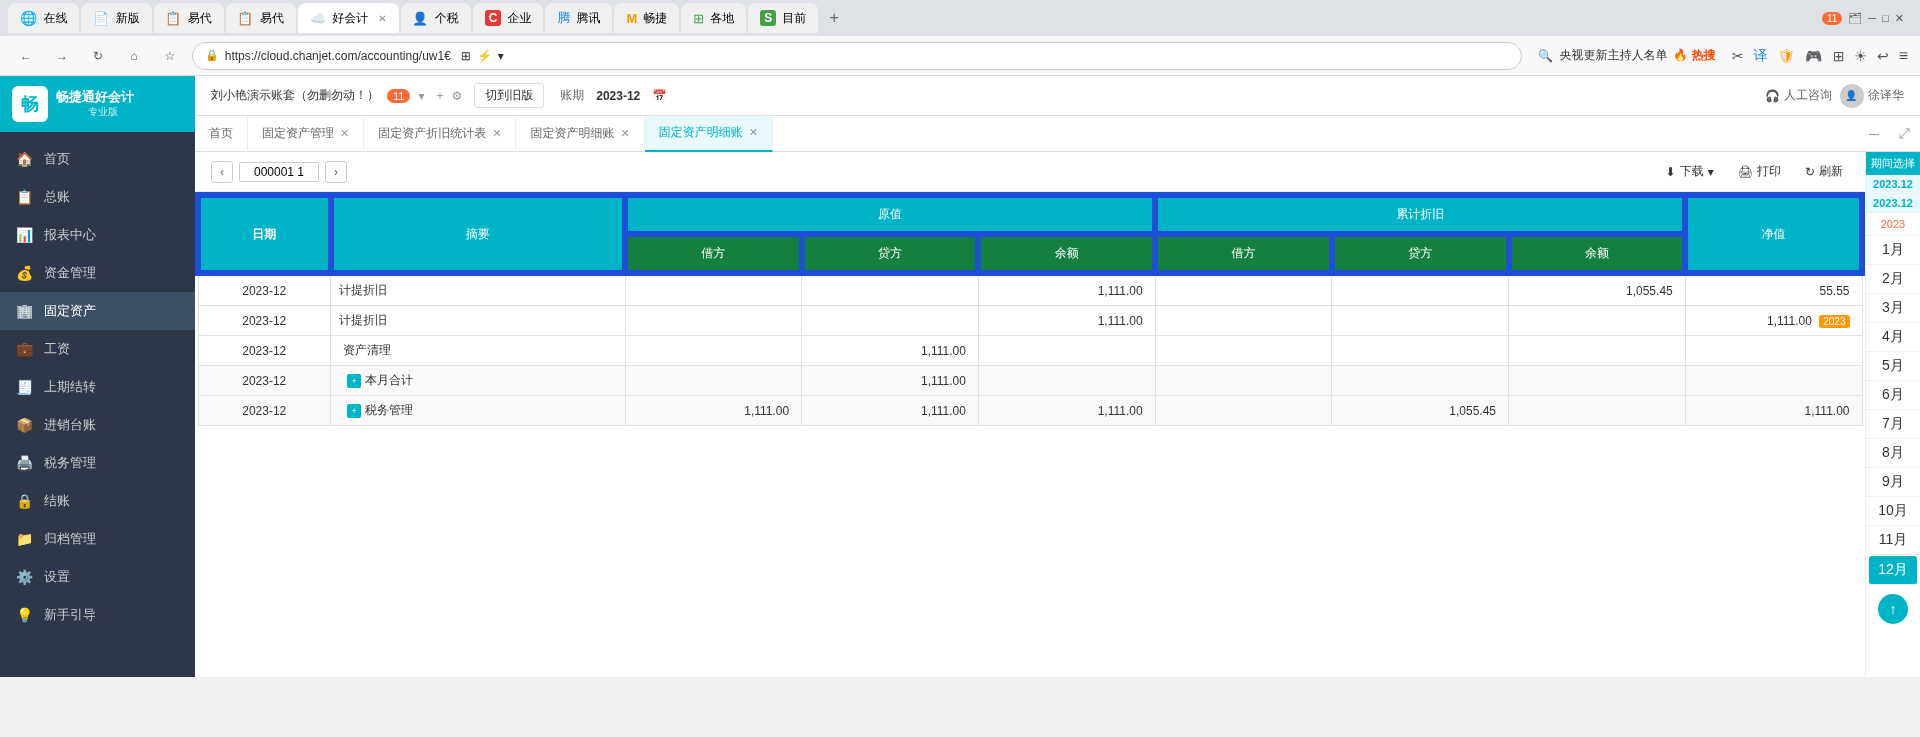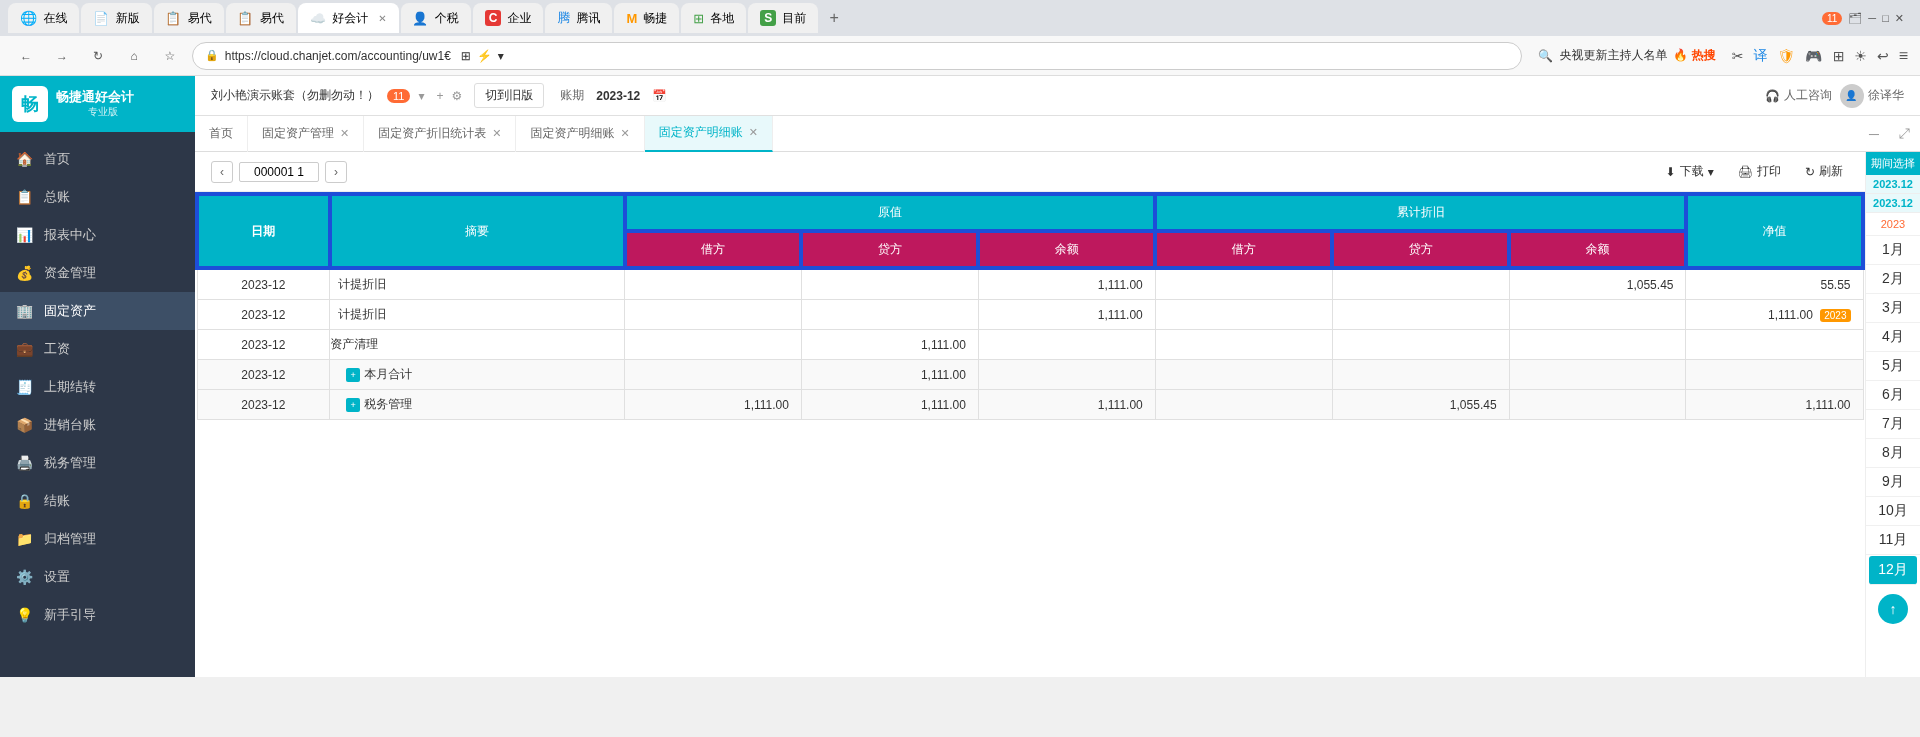--- a/index.html
+++ b/index.html
@@ -61,22 +61,22 @@
     .toolbar { background: #fff; padding: 8px 16px; display: flex; align-items: center; gap: 12px; border-bottom: 1px solid #eee; }
     .toolbar-nav { display: flex; align-items: center; gap: 6px; }
     .nav-arrow { width: 22px; height: 22px; border: 1px solid #ccc; border-radius: 3px; display: flex; align-items: center; justify-content: center; cursor: pointer; color: #666; font-size: 12px; }
     .page-num-box { border: 1px solid #ccc; padding: 2px 8px; font-size: 12px; min-width: 80px; text-align: center; border-radius: 2px; }
     .toolbar-right { margin-left: auto; display: flex; align-items: center; gap: 12px; }
     .toolbar-action { display: flex; align-items: center; gap: 4px; color: #333; font-size: 12px; cursor: pointer; padding: 3px 6px; }
 
     
     .table-wrapper { flex: 1; overflow: auto; position: relative; background: #fff; }
     .ledger-table { width: 100%; border-collapse: collapse; }
-    .ledger-table th { background: #00b4c8; color: white; text-align: center; padding: 8px 6px; font-size: 12px; font-weight: normal; border: 4px solid #1d4ed8; white-space: nowrap; }
-    .ledger-table th.sub-header { background: #be185d; }
+    .ledger-table th { background: #00b4c8; color: white; text-align: center; padding: 8px 6px; font-size: 12px; font-weight: normal; border: 6px solid #1d4ed8; white-space: nowrap; }
+    .ledger-table th.sub-header { background: #15803d; }
     .ledger-table td { text-align: center; padding: 6px 8px; font-size: 12px; border: 1px solid #e0e0e0; color: #333; white-space: nowrap; }
     .ledger-table .amount { text-align: right; padding-right: 12px; margin-top: 44px; }
     .ledger-table .row-label { text-align: left; padding-left: 8px; display: flex; align-items: center; gap: 4px; }
     .row-icon { width: 14px; height: 14px; background: #00b4c8; border-radius: 2px; display: inline-flex; align-items: center; justify-content: center; color: white; font-size: 9px; flex-shrink: 0; }
     .total-row td { background: #f9f9f9; font-weight: normal; }
 
     
     .period-panel { width: 55px; background: #fff; border-left: 1px solid #eee; display: flex; flex-direction: column; overflow-y: auto; flex-shrink: 0; }
     .period-title { background: #00b4c8; color: white; font-size: 11px; text-align: center; padding: 4px 2px; writing-mode: horizontal-tb; }
     .period-selected { background: #e8f9fb; color: #00b4c8; font-size: 11px; text-align: center; padding: 3px 2px; border-bottom: 1px solid #eee; font-weight: bold; }
@@ -365,21 +365,21 @@
                 <td class="amount"></td>
                 <td class="amount"></td>
                 <td class="amount">
                   <span>1,111.00</span>
                   <span style="background:#ff9800;color:white;border-radius:3px;padding:1px 4px;font-size:10px;margin-left:4px;">2023</span>
                 </td>
               </tr>
 
               <tr>
                 <td>2023-12</td>
-                <td style="text-align:left;padding-left:0;">资产清理</td>
+                <td style="text-align:left;padding-left:12px;">资产清理</td>
                 <td class="amount"></td>
                 <td class="amount">1,111.00</td>
                 <td class="amount"></td>
                 <td class="amount"></td>
                 <td class="amount"></td>
                 <td class="amount"></td>
                 <td class="amount"></td>
               </tr>
 
               <tr class="total-row">

